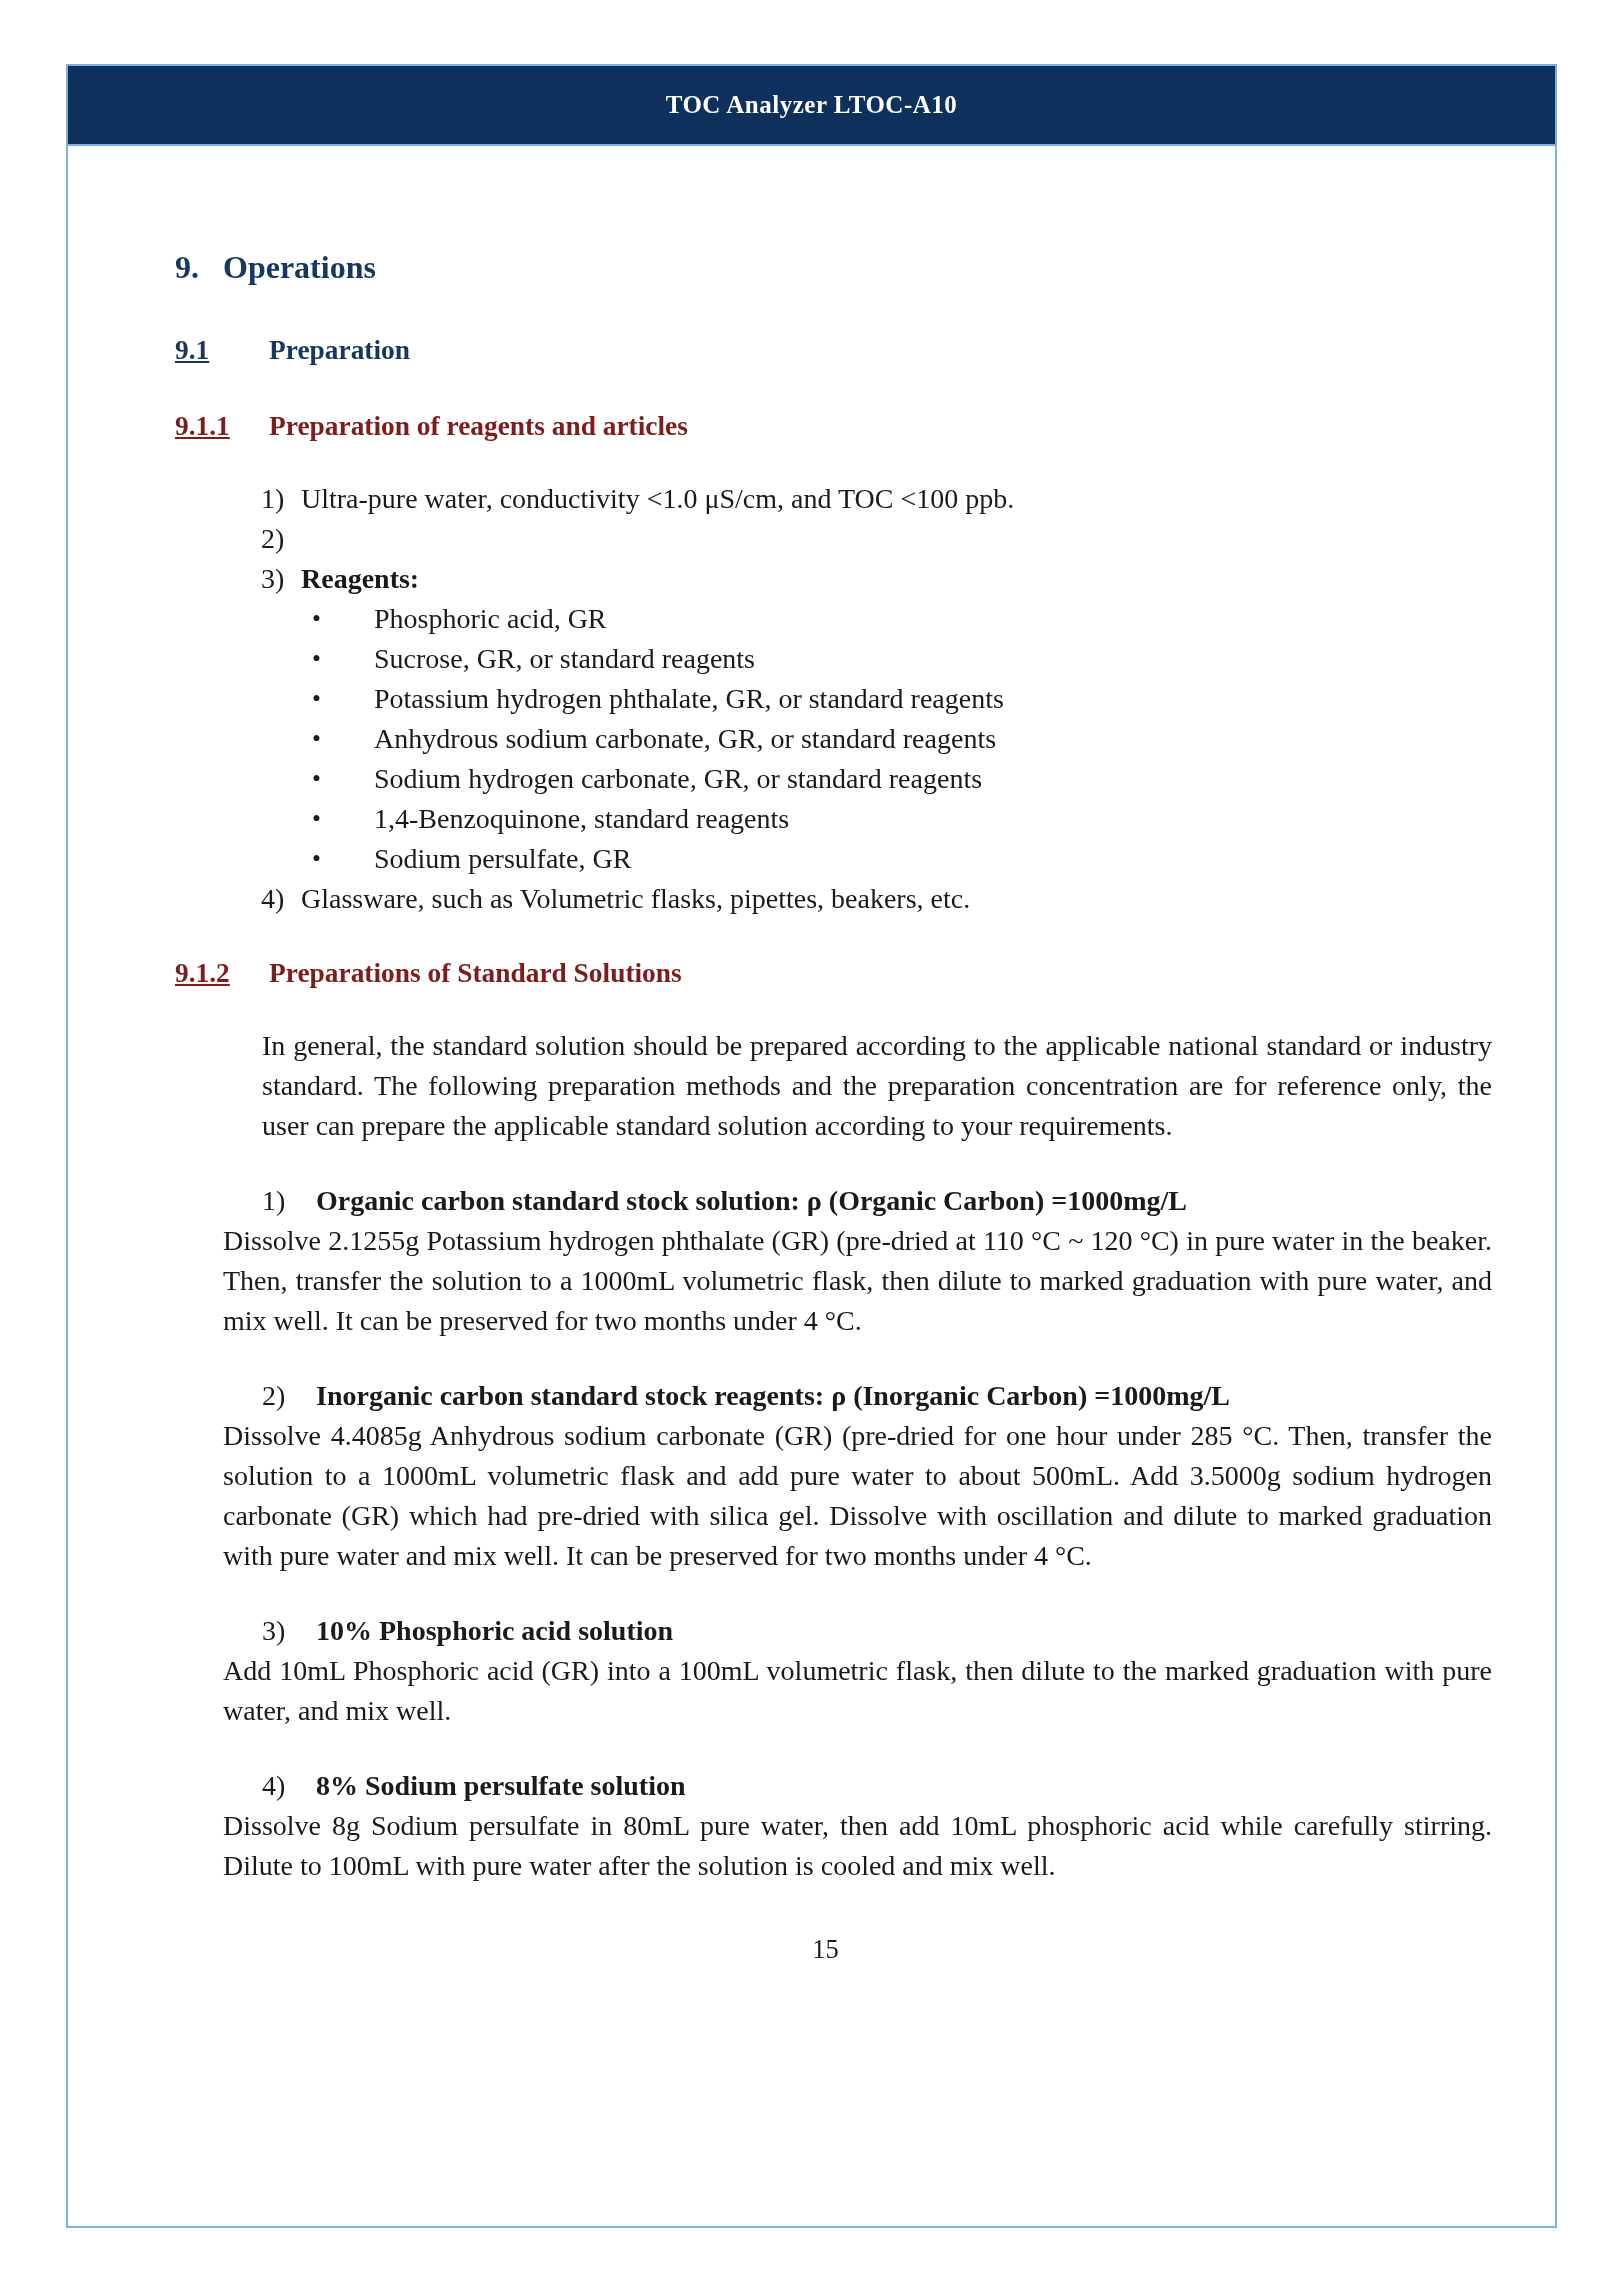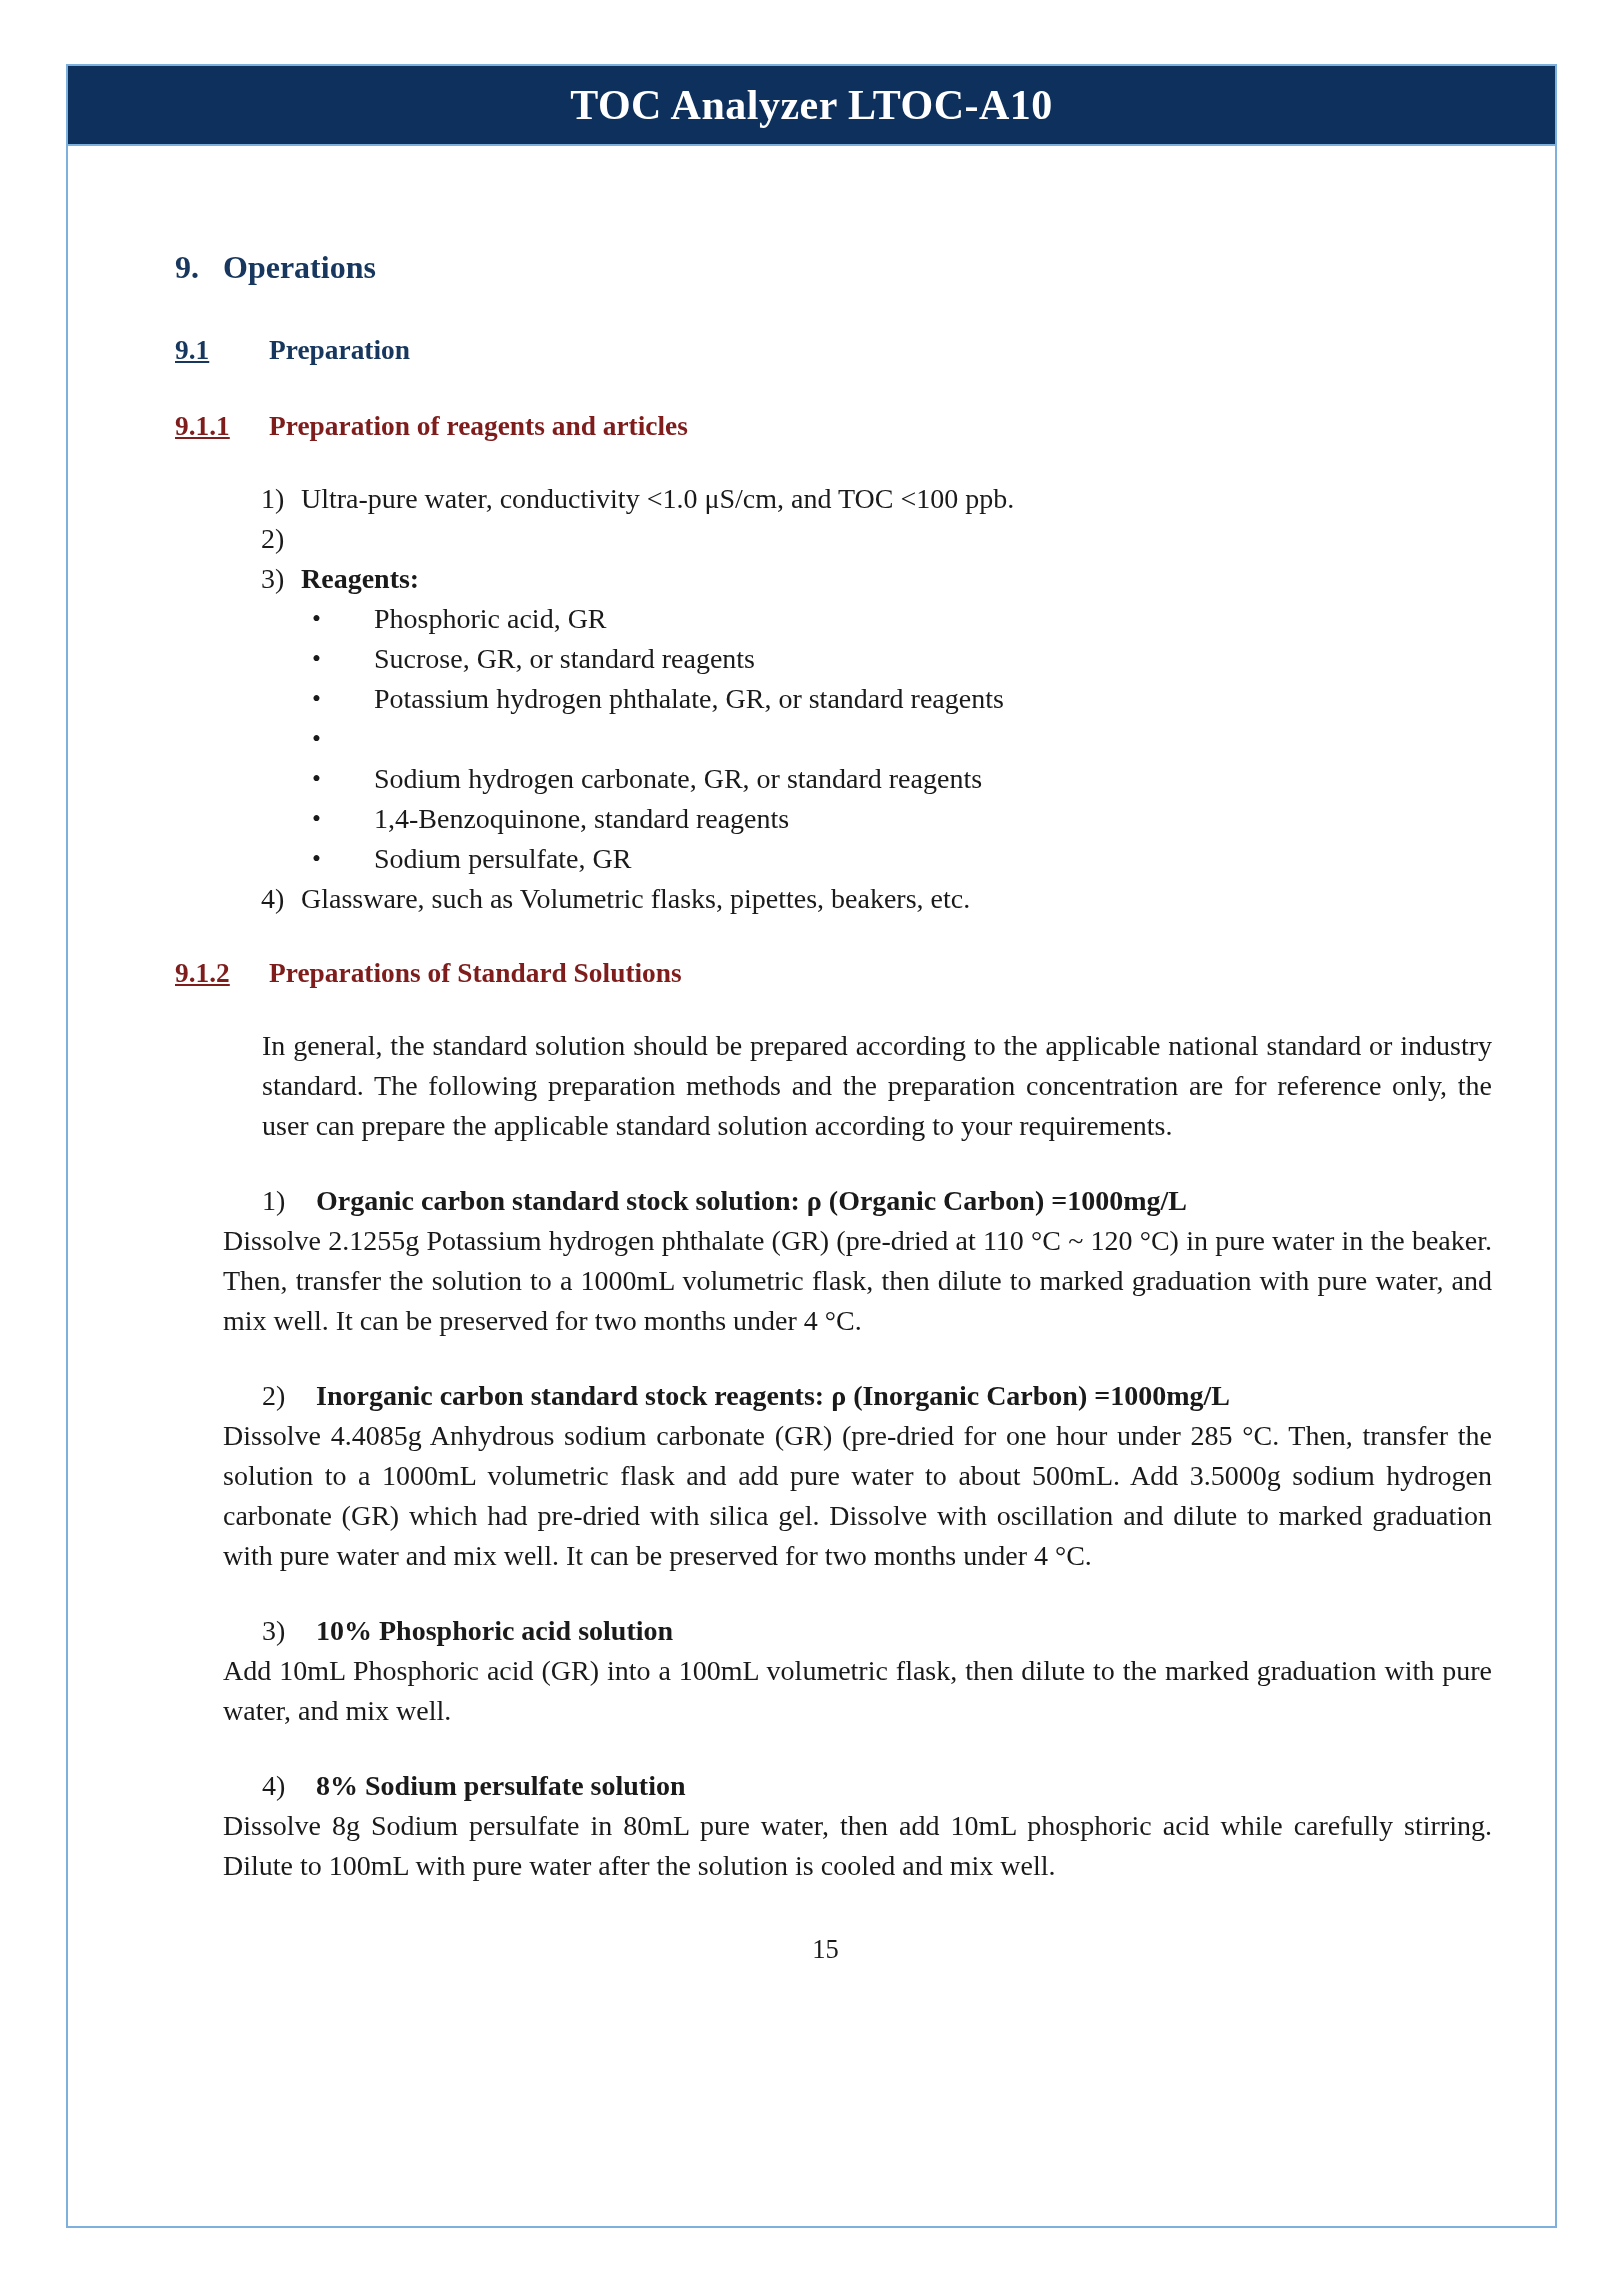--- a/index.html
+++ b/index.html
@@ -16,21 +16,21 @@
     background:#ffffff;
     box-sizing:content-box;
   }
   .titlebar {
     height:78px;
     background:#0d305c;
     border-bottom:2px solid #7db0dd;
     display:flex; align-items:center; justify-content:center;
   }
   .titlebar span {
-    color:#ffffff; font-weight:bold; font-size:42px; letter-spacing:0.5px;
+    color:#ffffff; font-weight:bold; font-size:25px; letter-spacing:0.5px;
   }
   .content {
     padding:0 63px 0 91px;
     font-size:28px; line-height:40px;
   }
   h1,h2,h3 { margin:16px; padding:0; font-weight:bold; }
   h1 { font-size:32px; line-height:40px; color:#17375e; margin-top:101px; }
   h2 { font-size:27.4px; line-height:35px; color:#17375e; margin-top:46px; }
   h3 { font-size:27.4px; line-height:35px; color:#7f1d1d; }
   .h3-reagents { margin-top:41px; }
@@ -102,20 +102,21 @@
       <div class="bullet">
         <span class="bmark">•</span>
         <span>Sucrose, GR, or standard reagents</span>
       </div>
       <div class="bullet">
         <span class="bmark">•</span>
         <span>Potassium hydrogen phthalate, GR, or standard reagents</span>
       </div>
       <div class="bullet">
         <span class="bmark">•</span>
+        <span>Anhydrous sodium carbonate, GR, or standard reagents</span>
       </div>
       <div class="bullet">
         <span class="bmark">•</span>
         <span>Sodium hydrogen carbonate, GR, or standard reagents</span>
       </div>
       <div class="bullet">
         <span class="bmark">•</span>
         <span>1,4-Benzoquinone, standard reagents</span>
       </div>
       <div class="bullet">

